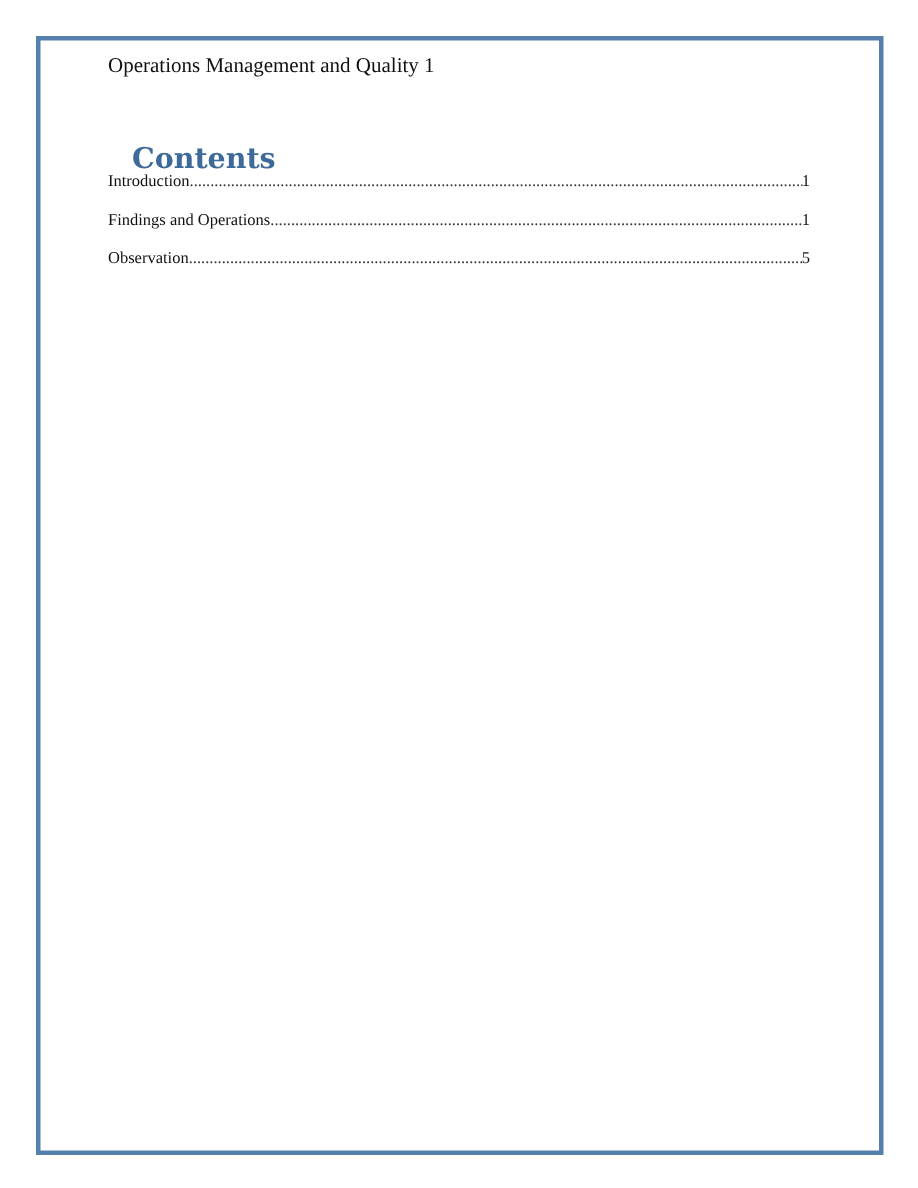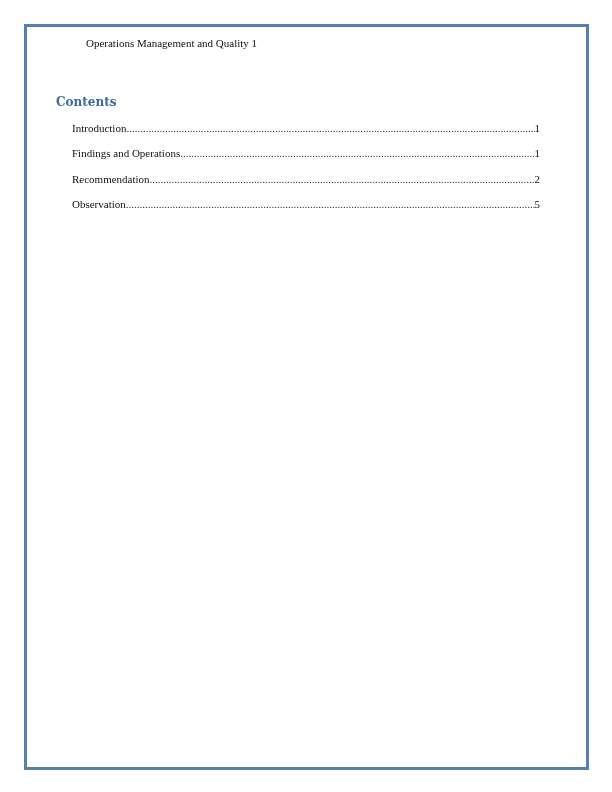--- a/index.html
+++ b/index.html
@@ -6,45 +6,45 @@
     body { width: 612px; height: 792px; position: relative; overflow: hidden; }
     .page-border {
       position: absolute;
       left: 24px; top: 24px;
       width: 559px; height: 740px;
       border: 3px solid #5580ad;
       box-sizing: content-box;
     }
     .header {
       position: absolute;
-      left: 86px; top: 37px;
+      left: 72px; top: 37px;
       font-family: "Liberation Serif", serif;
-      font-size: 11px;
+      font-size: 14px;
       color: #111;
     }
     .toc-title {
       position: absolute;
-      left: 56px; top: 95px;
+      left: 88px; top: 95px;
       font-family: "DejaVu Serif", serif;
       font-weight: bold;
-      font-size: 12px;
+      font-size: 19px;
       color: #3e6a9a;
       text-align: center;
     }
     .toc {
       position: absolute;
       left: 72px; top: 115px;
       width: 468px;
       font-family: "Liberation Serif", serif;
       font-size: 11px;
       color: #111;
     }
     .toc-row {
       display: flex;
-      align-items: center;
+      align-items: flex-start;
       height: 25.5px;
       white-space: nowrap;
       overflow: hidden;
     }
     .toc-label { flex: 0 0 auto; }
     .toc-dots {
       flex: 1 1 auto;
       overflow: hidden;
       color: #333;
       letter-spacing: 0px;
@@ -68,22 +68,17 @@
     <span class="toc-label">Introduction</span>
     <span class="toc-dots"></span>
     <span class="toc-page">1</span>
   </div>
   <div class="toc-row">
     <span class="toc-label">Findings and Operations</span>
     <span class="toc-dots"></span>
     <span class="toc-page">1</span>
   </div>
   <div class="toc-row">
-    <span class="toc-label">Recommendation</span>
-    <span class="toc-dots"></span>
-    <span class="toc-page">2</span>
-  </div>
-  <div class="toc-row">
     <span class="toc-label">Observation</span>
     <span class="toc-dots"></span>
     <span class="toc-page">5</span>
   </div>
 </div>
 
 </body></html>

